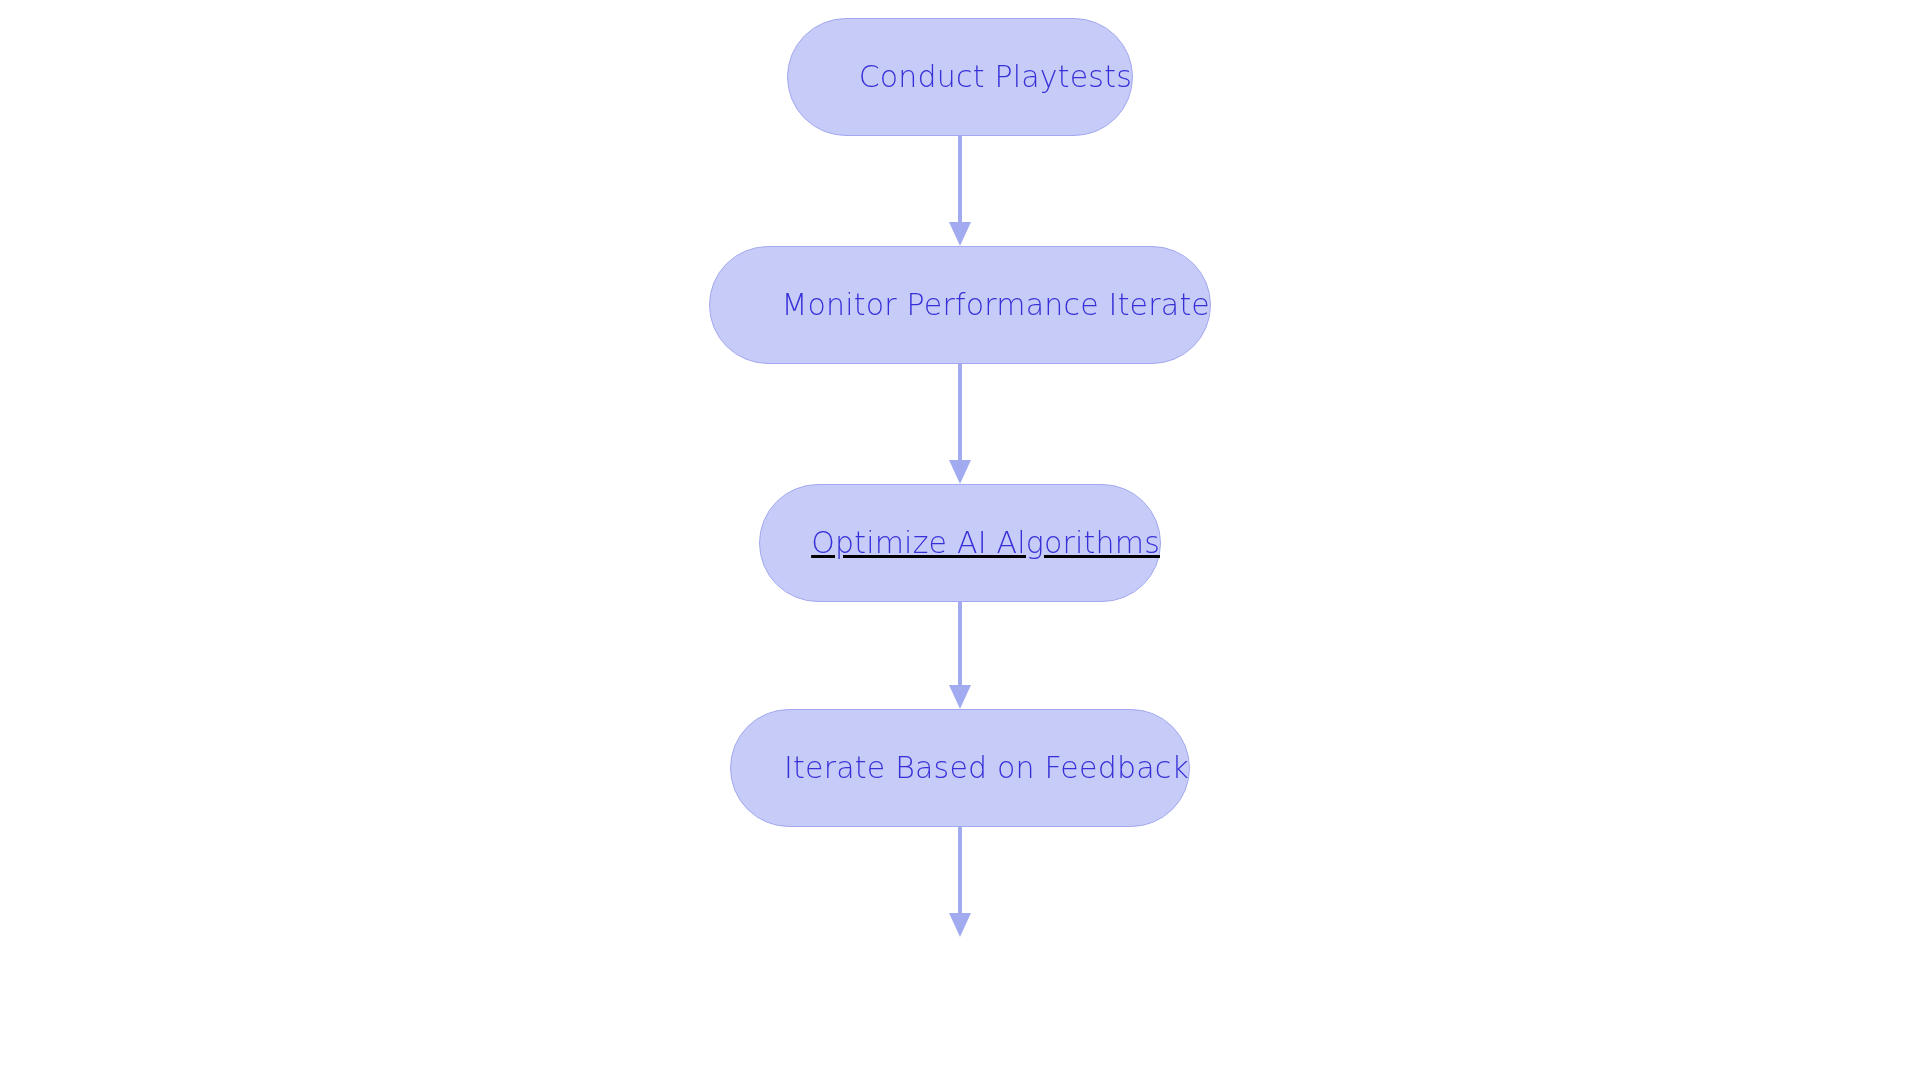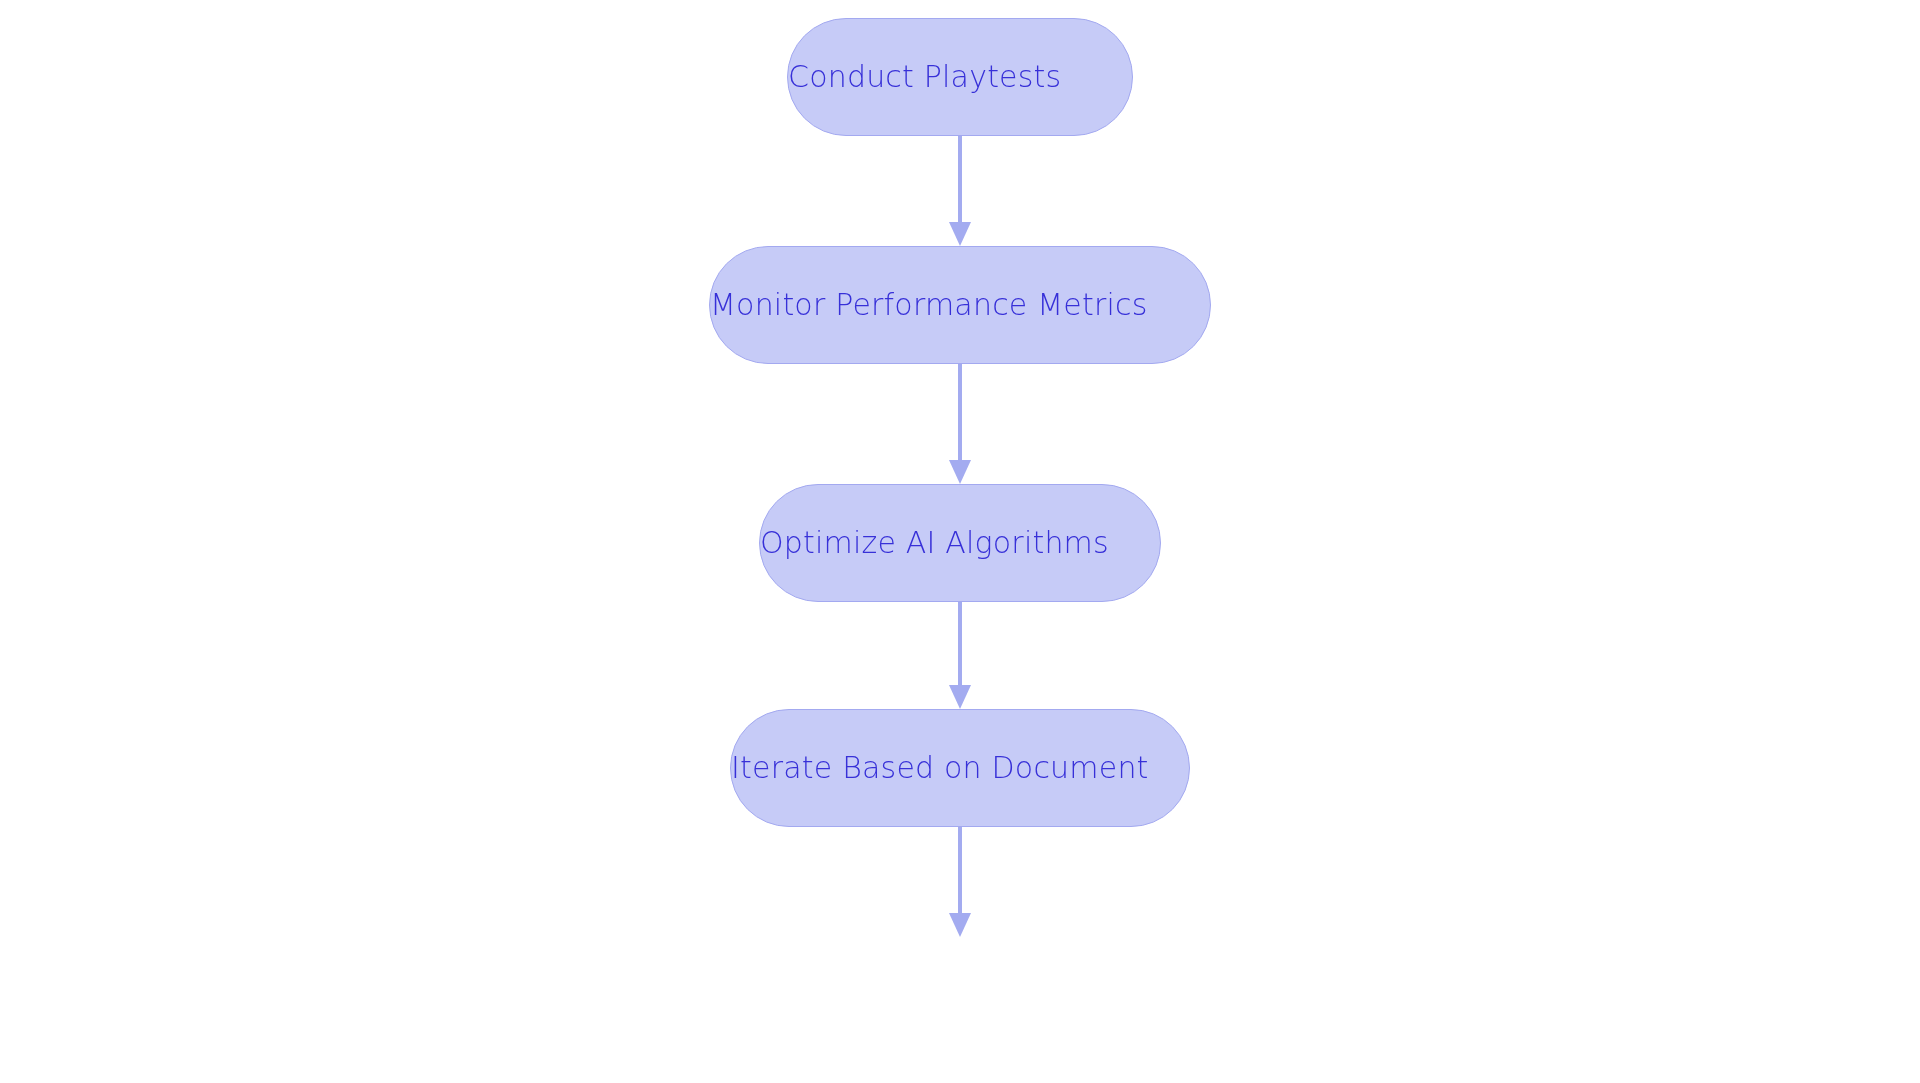--- a/index.html
+++ b/index.html
@@ -35,38 +35,38 @@
 
   
   .node {
     box-sizing: border-box;
     height: 118px;
     background: #c6cbf7;
     border: 1.6px solid #a3a9f0;
     border-radius: 59px;
     display: flex;
     align-items: center;
-    justify-content: flex-start;
+    justify-content: flex-end;
     flex: none;
   }
   .node-label {
     color: #3730d8;
     font-family: "DejaVu Sans", "Liberation Sans", sans-serif;
     font-size: 30px;
     font-weight: 300;
     letter-spacing: 0.2px;
     line-height: 1;
     white-space: nowrap;
     text-align: center;
   }
 
   
   .node-w1 { width: 346px; }
   .node-w2 { width: 502px; }
-  .node-w3 { width: 402px; }
+  .node-w3 { width: 402px; text-decoration: underline; }
   .node-w4 { width: 460px; }
   .node-w5 { width: 362px; }
 
   
   .connector {
     position: relative;
     width: 30px;
     flex: none;
     display: flex;
     flex-direction: column;
@@ -106,39 +106,39 @@
     <div class="node node-w1">
       <span class="node-label">Conduct Playtests</span>
     </div>
 
     <div class="connector conn-h1">
       <div class="connector-line"></div>
       <div class="connector-head"></div>
     </div>
 
     <div class="node node-w2">
-      <span class="node-label">Monitor Performance Metrics</span>
+      <span class="node-label">Monitor Performance Iterate</span>
     </div>
 
     <div class="connector conn-h2">
       <div class="connector-line"></div>
       <div class="connector-head"></div>
     </div>
 
     <div class="node node-w3">
       <span class="node-label">Optimize AI Algorithms</span>
     </div>
 
     <div class="connector conn-h3">
       <div class="connector-line"></div>
       <div class="connector-head"></div>
     </div>
 
     <div class="node node-w4">
-      <span class="node-label">Iterate Based on Document</span>
+      <span class="node-label">Iterate Based on Feedback</span>
     </div>
 
     <div class="connector conn-h4">
       <div class="connector-line"></div>
       <div class="connector-head"></div>
     </div>
 
 
   </div>
 </div>

